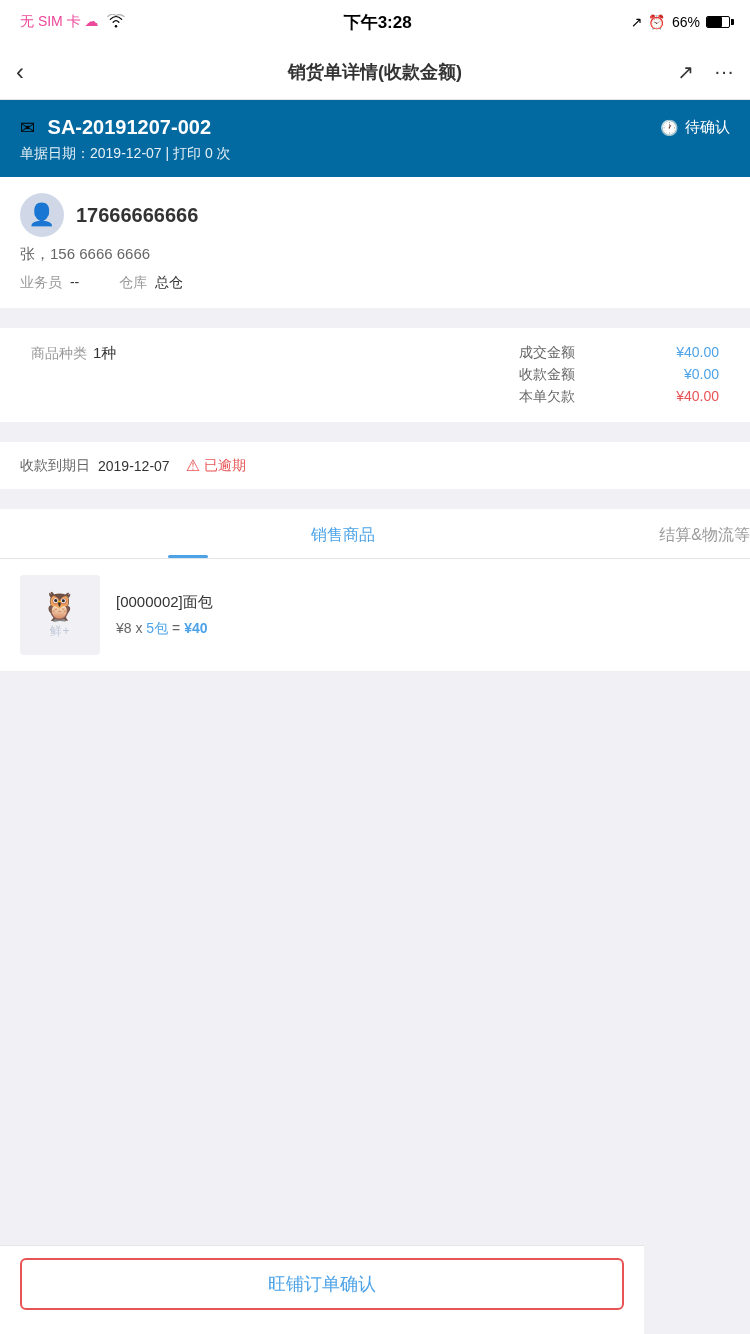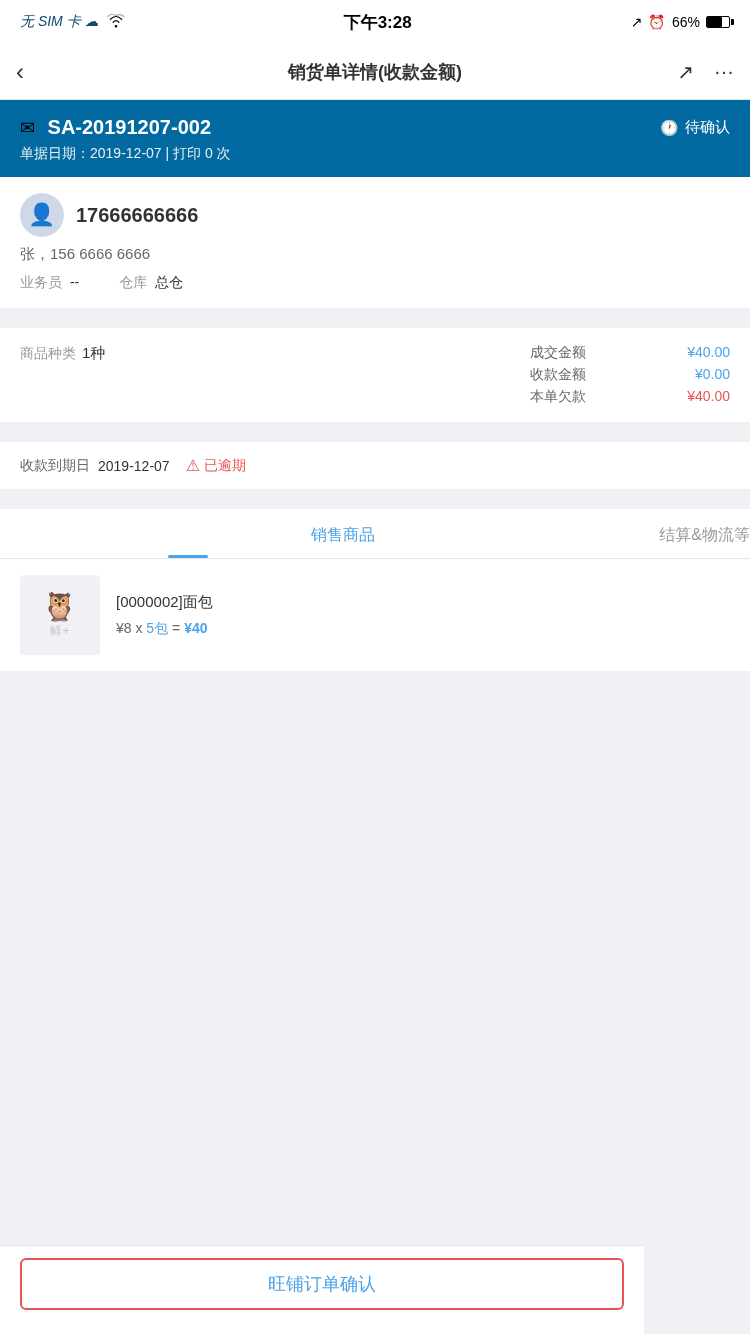--- a/index.html
+++ b/index.html
@@ -21,22 +21,21 @@
       justify-content: space-between;
       padding: 0 20px;
       font-size: 15px;
       font-weight: 500;
     }
     .status-bar-left {
       display: flex;
       align-items: center;
       gap: 8px;
       font-size: 14px;
-      color: #0c4a6e;
-      font-style: italic;
+      color: #ec4899;
     }
     .status-bar-center {
       font-size: 17px;
       font-weight: 600;
       color: #000;
     }
     .status-bar-right {
       display: flex;
       align-items: center;
       gap: 6px;
@@ -152,21 +151,21 @@
       gap: 40px;
       font-size: 14px;
       color: #666;
     }
     .meta-item span.label { color: #999; margin-right: 4px; }
     .meta-item span.value { color: #333; }
 
     
     .stats-card {
       background: #fff;
-      padding: 16px 20px;
+      padding: 16px 31px;
       margin-bottom: 10px;
       display: flex;
       align-items: flex-start;
     }
     .stats-left {
       display: flex;
       align-items: center;
       gap: 6px;
       min-width: 200px;
     }

